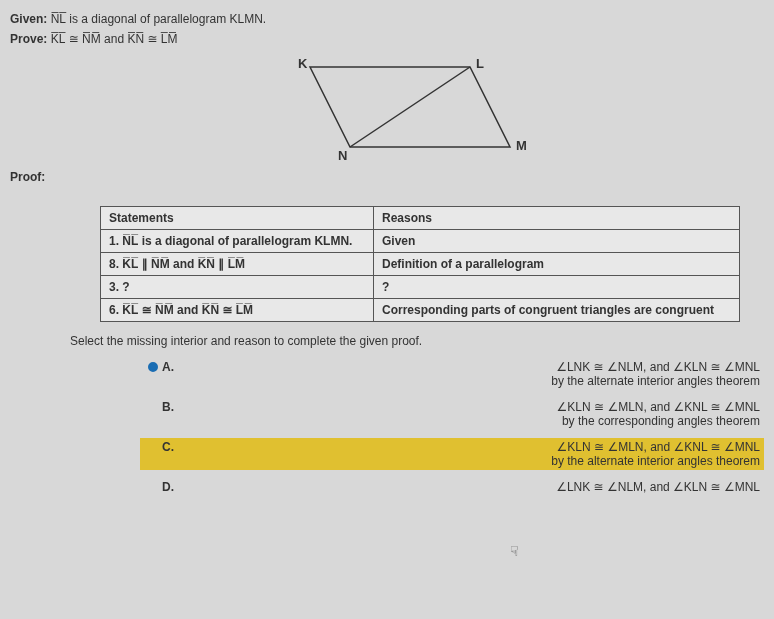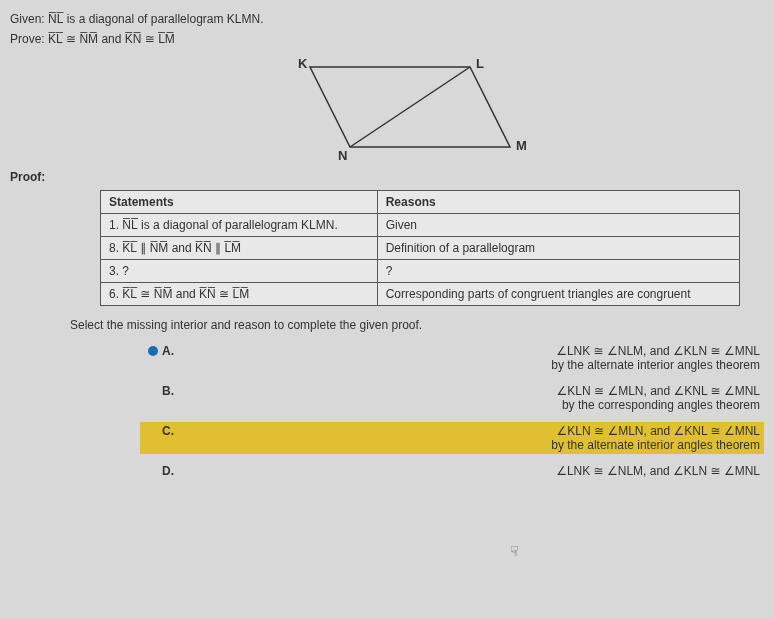--- a/index.html
+++ b/index.html
@@ -8,42 +8,42 @@
       background: #d8d8d8;
       width: 774px;
       height: 619px;
       padding: 12px 10px 0 10px;
       color: #333;
       font-size: 12px;
       overflow: hidden;
       position: relative;
     }
     .given-line, .prove-line { margin-bottom: 6px; }
-    .given-line b, .prove-line b { font-weight: normal; }
+    .given-line b, .prove-line b { font-weight: bold; }
     .diagram-area {
       width: 280px;
       height: 110px;
       margin: 6px auto 6px 250px;
       position: relative;
     }
     .diagram-area svg { display:block; }
     .vlabel { position:absolute; font-size:13px; font-weight:bold; color:#333; }
-    .proof-label { font-weight: bold; margin-top: 8px; margin-bottom:6px; }
+    .proof-label { font-weight: bold; margin-top: 8px; margin-bottom:22px; }
     table.proof {
       border-collapse: collapse;
       width: 640px;
       margin-left: 90px;
       background: #e8e8e8;
     }
     table.proof td, table.proof th {
       border: 1px solid #555;
       padding: 4px 8px;
       text-align: left;
       font-size: 12px;
-      font-weight: normal;
+      font-weight: bold;
     }
     table.proof th { font-weight: bold; }
     .instruction { margin: 12px 0 10px 60px; font-size:12px; }
     .options { margin-left: 130px; }
     .option-row {
       display: flex;
       align-items: flex-start;
       margin-bottom: 8px;
       padding: 2px 4px;
     }

